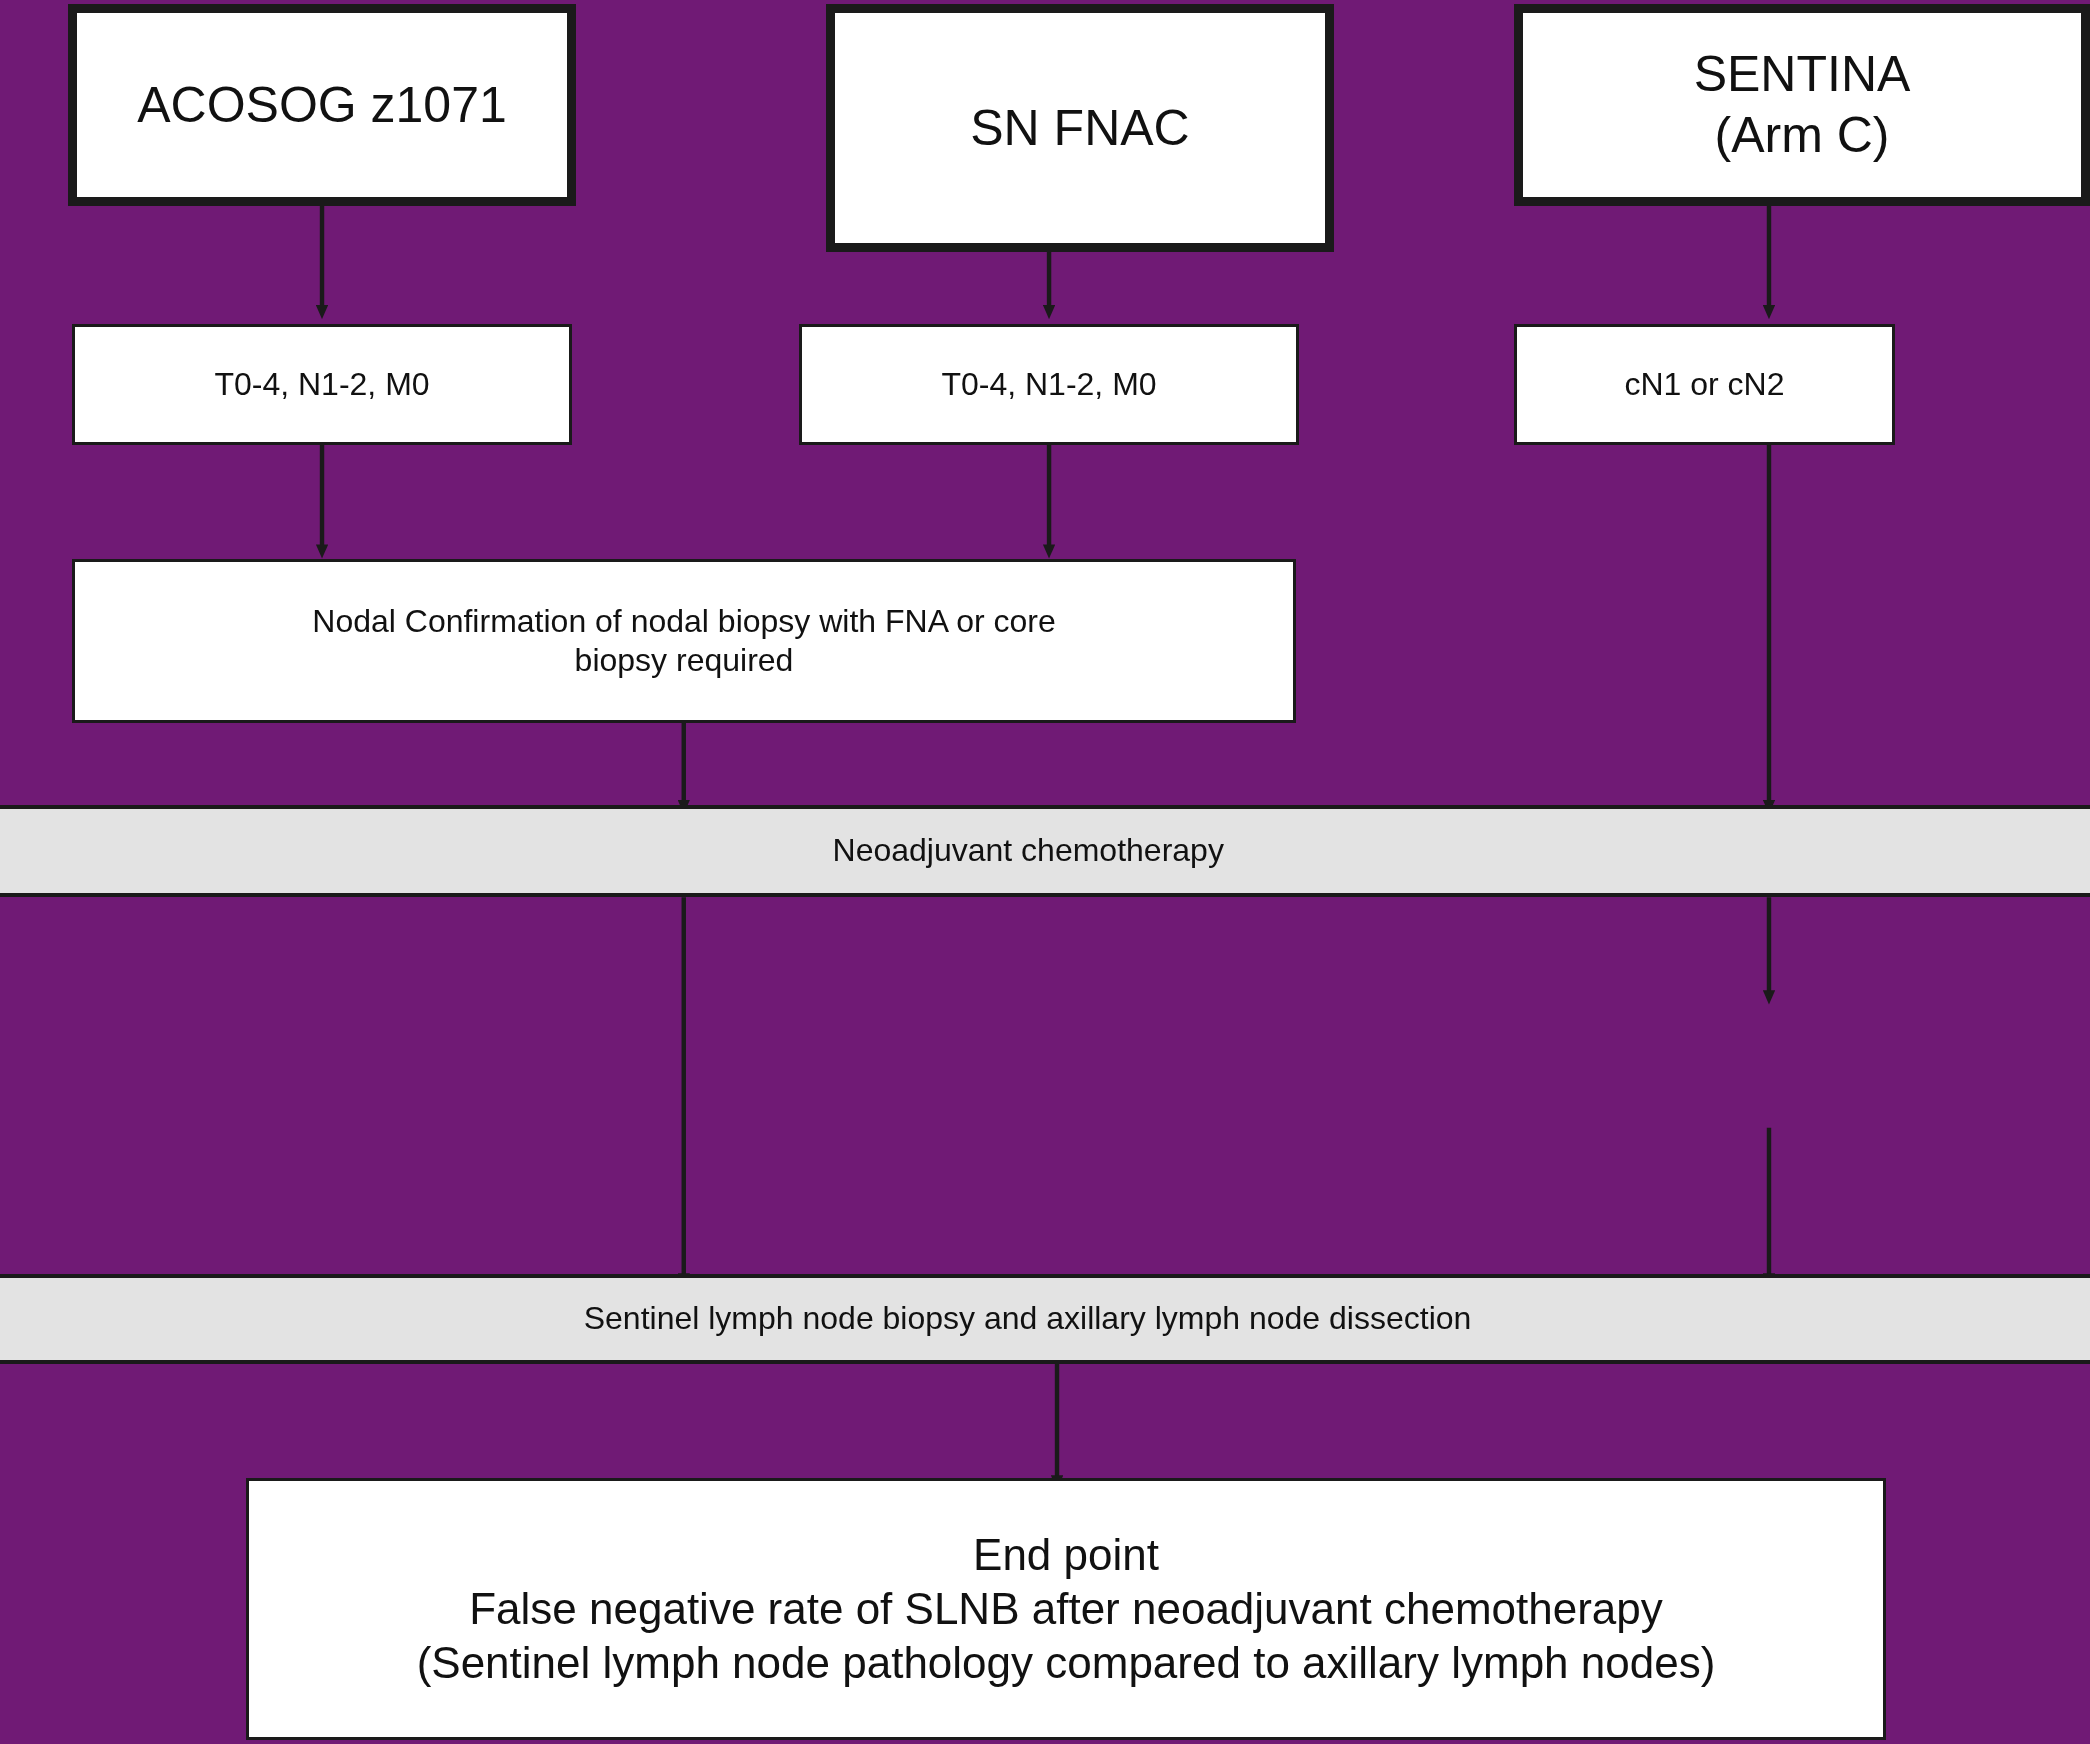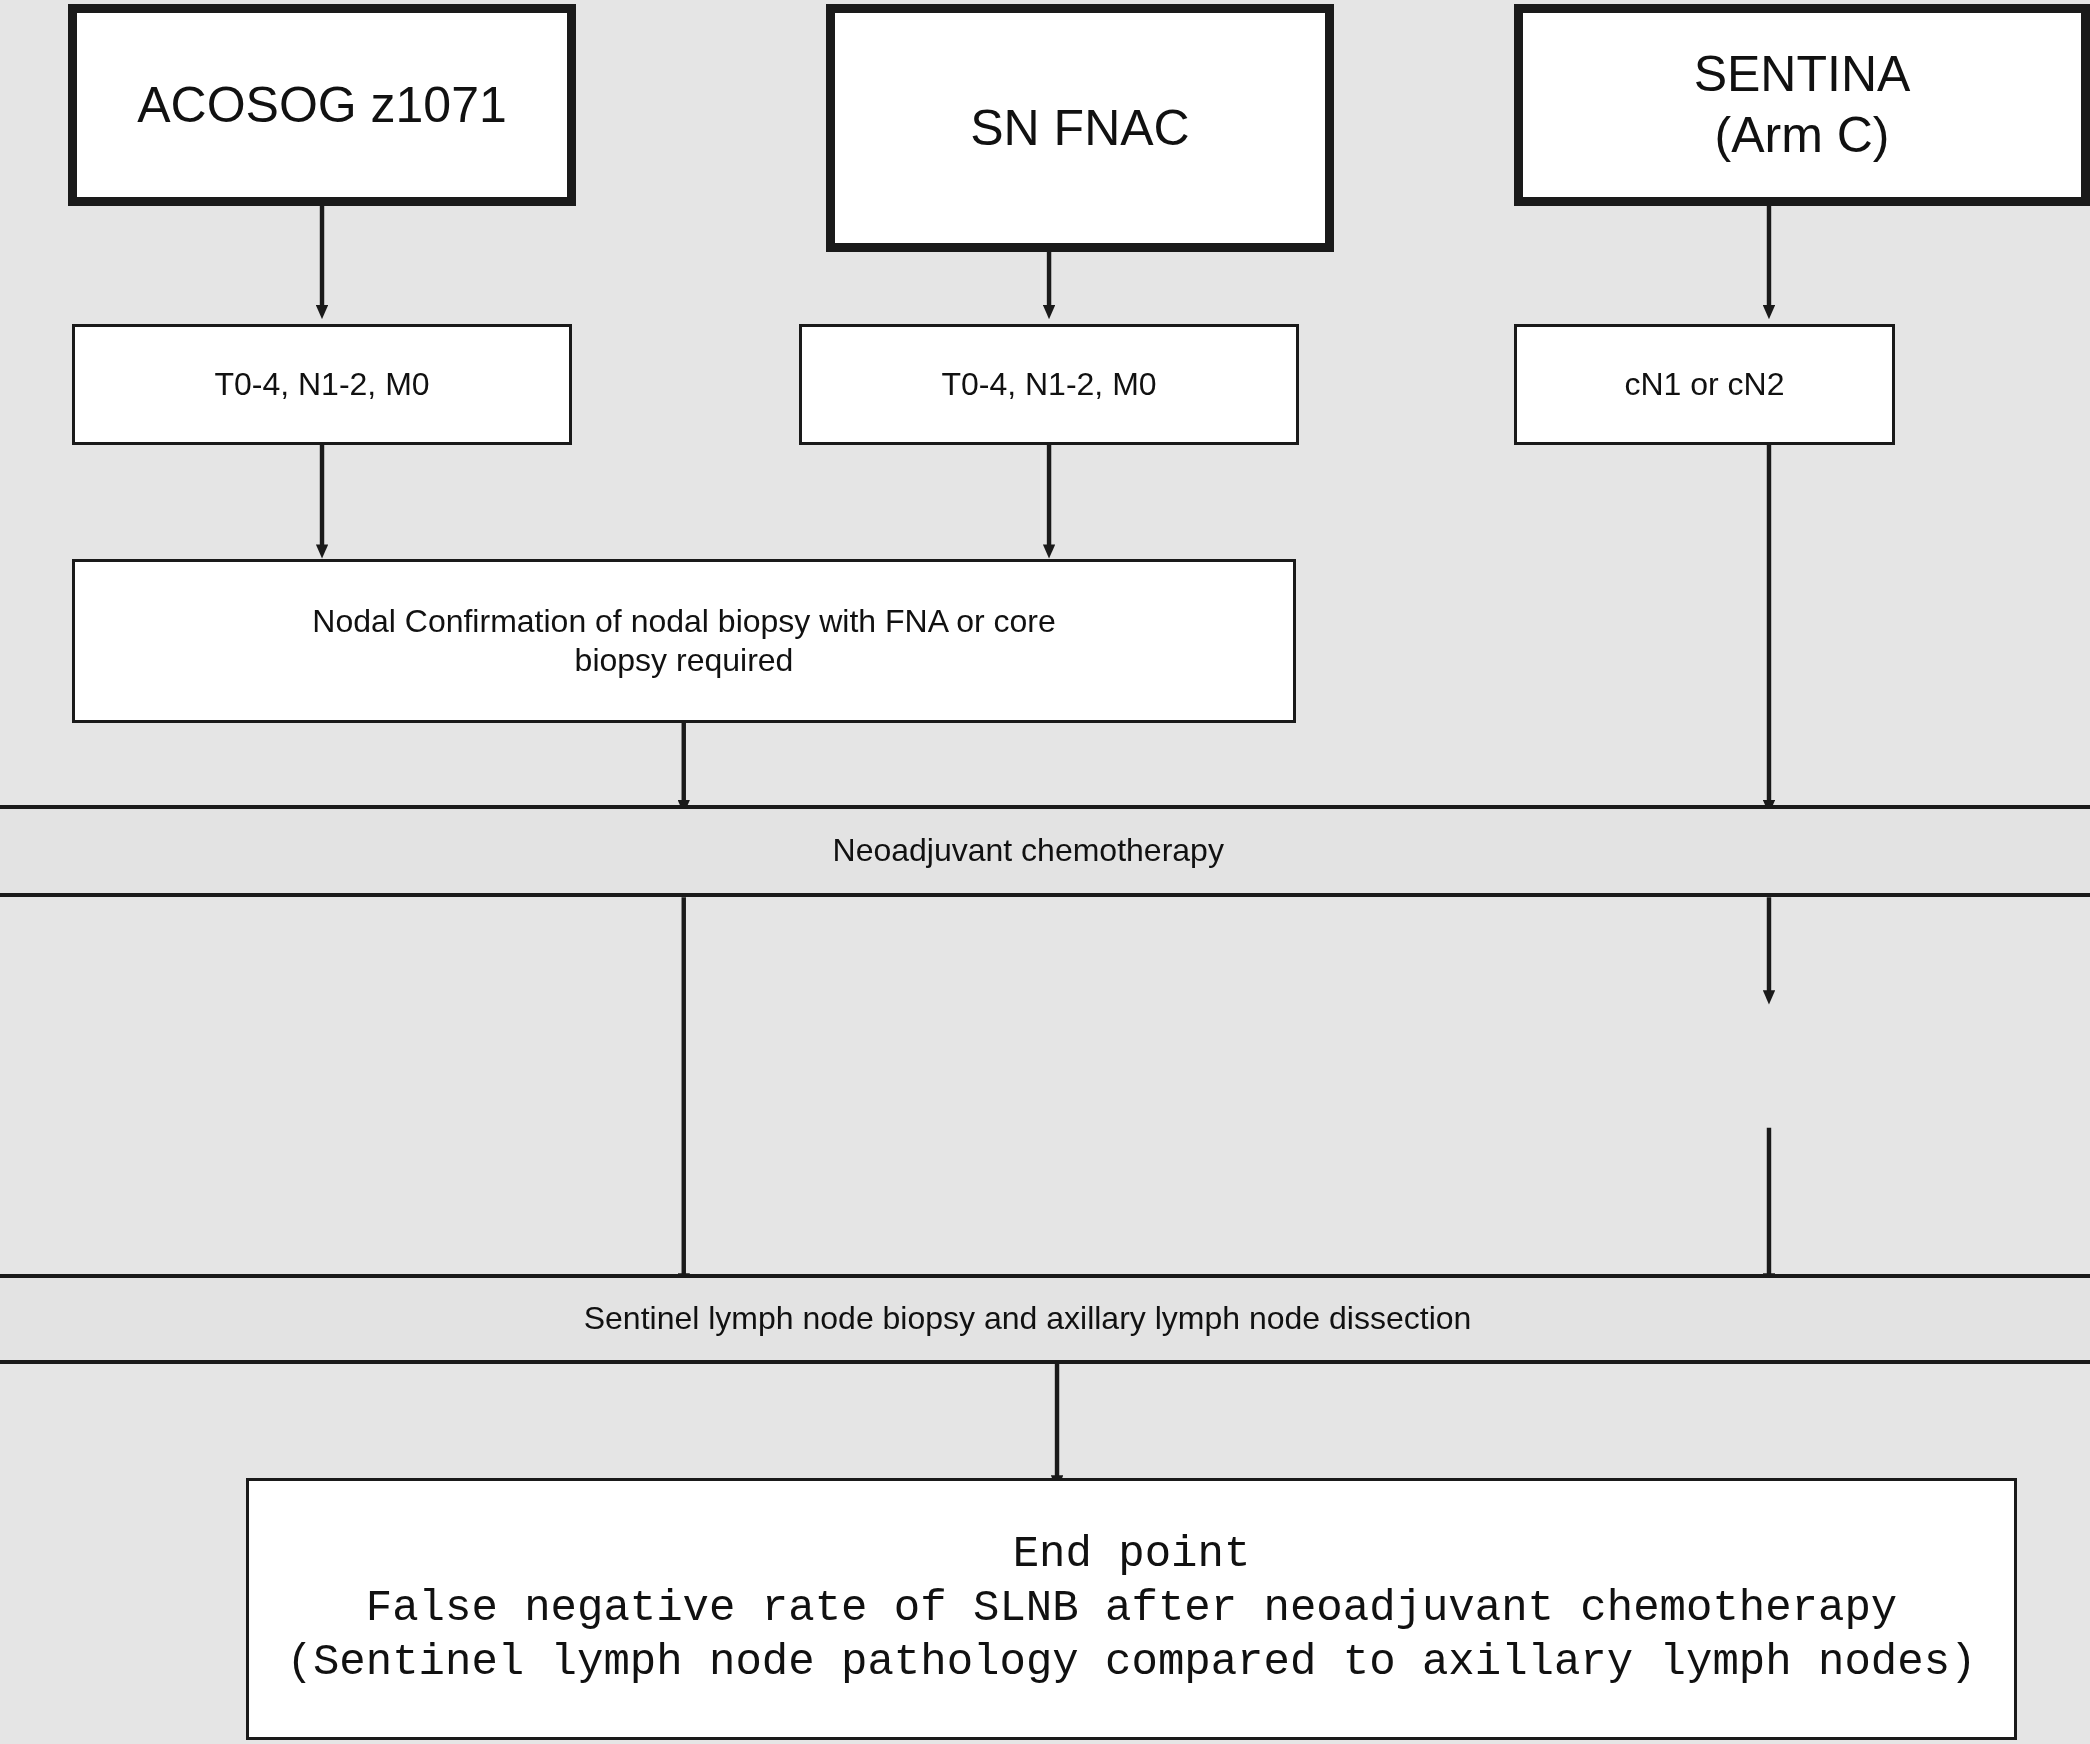--- a/index.html
+++ b/index.html
@@ -4,21 +4,21 @@
 <style>
   html, body {
     margin: 0;
     padding: 0;
     background: #ffffff;
   }
   #stage {
     position: relative;
     width: 2091px;
     height: 1744px;
-    background: #e5e5e5;
+    background: #701a75;
     font-family: "Liberation Sans", "DejaVu Sans", sans-serif;
     overflow: hidden;
   }
   .node {
     position: absolute;
     box-sizing: border-box;
     display: flex;
     align-items: center;
     justify-content: center;
     text-align: center;
@@ -116,20 +116,20 @@
 
   <div class="node bar f52" style="left:-5.3px; top:805px; width:2101px; height:92px;">
     <span class="txt" style="position:relative; left:-17px;">Neoadjuvant chemotherapy</span>
   </div>
 
 
   <div class="node bar f52" style="left:-5.3px; top:1274px; width:2101px; height:90px;">
     <span class="txt" style="position:relative; left:-17.7px;">Sentinel lymph node biopsy and axillary lymph node dissection</span>
   </div>
 
-  <div class="node thin f50" style="left:246px; top:1478px; width:1771px; height:262px;font-family:Liberation Mono, monospace;">
+  <div class="node thin f50" style="left:246px; top:1478px; width:1640px; height:262px;">
     <span class="txt">End point
 False negative rate of SLNB after neoadjuvant chemotherapy
 (Sentinel lymph node pathology compared to  axillary lymph nodes)</span>
   </div>
 
 </div>
 
 
 </body></html>

